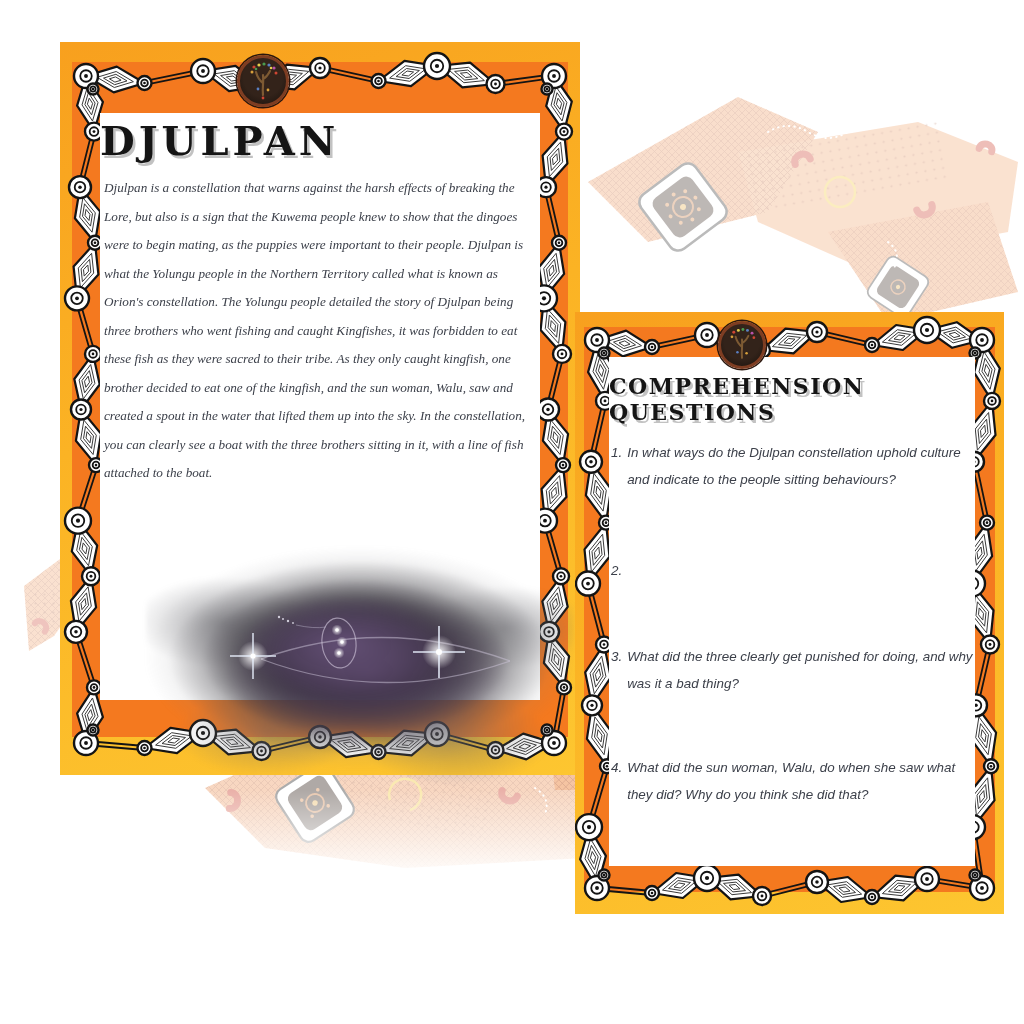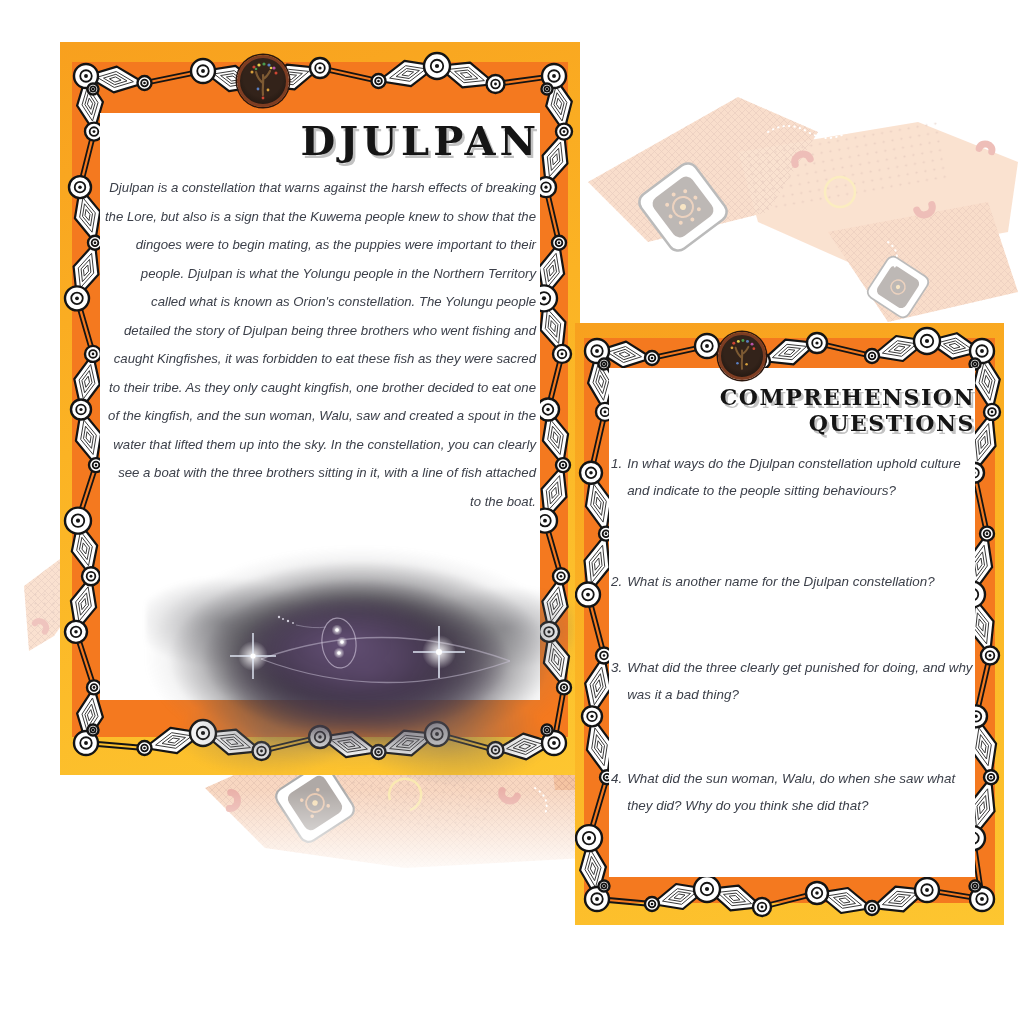--- a/index.html
+++ b/index.html
@@ -3,46 +3,46 @@
 <meta charset="utf-8">
 <style>
   html,body{margin:0;padding:0;background:#ffffff;}
   .canvas{position:relative;width:1024px;height:1024px;background:#ffffff;overflow:hidden;
           font-family:"Liberation Sans",sans-serif;}
 
   svg.bg-art{position:absolute;inset:0;width:1024px;height:1024px;pointer-events:none;}
 
   .sheet{position:absolute;background:linear-gradient(160deg,#F8A01E 0%,#FBB324 45%,#FDC630 100%);}
   .sheet-left{left:60px;top:42px;width:520px;height:733px;}
-  .sheet-right{left:575px;top:323px;width:429px;height:602px;}
+  .sheet-right{left:575px;top:312px;width:429px;height:602px;}
 
   .band-inner{position:absolute;background:#F4791F;}
   .sheet-left  .band-inner{left:12px;right:12px;top:20px;bottom:38px;}
   .sheet-right .band-inner{left:9px;right:9px;top:15px;bottom:22px;}
 
   .content{position:absolute;background:#ffffff;}
   .sheet-left  .content{left:40px;right:40px;top:71px;bottom:75px;}
   .sheet-right .content{left:34px;right:29px;top:45px;bottom:48px;}
 
   svg.chain{position:absolute;inset:0;width:100%;height:100%;pointer-events:none;}
 
   .logo{position:absolute;left:39%;transform:translateX(-50%);width:52px;height:52px;border-radius:50%;
         background:radial-gradient(circle at 50% 42%,#33231a 55%,#17100b 100%);
         border:3px solid #7e3d22;box-sizing:border-box;box-shadow:0 0 0 1.5px #2a160d;z-index:3;}
   .sheet-left  .logo{top:13px;}
   .sheet-right .logo{top:9px;width:48px;height:48px;}
   .logo svg{width:100%;height:100%;}
 
-  .title{font-family:"DejaVu Serif",serif;font-weight:bold;text-align:right;color:#151515;
+  .title{font-family:"DejaVu Serif",serif;font-weight:bold;text-align:left;color:#151515;
          text-shadow:2.5px 2.5px 0 #c2c2c2;letter-spacing:4px;margin:0;}
   .sheet-left  .title{font-size:40px;margin-top:4px;}
   .sheet-right .title{font-size:22px;letter-spacing:1.5px;margin-top:16px;}
 
   .hand{font-family:"Liberation Sans",sans-serif;font-style:italic;color:#3c404a;}
-  .body-text{font-size:13.2px;line-height:28.5px;text-align:right;margin:10px 4px 16px;}
+  .body-text{font-size:13.2px;line-height:28.5px;text-align:left;margin:10px 4px 16px;font-family:Liberation Serif, serif;}
 
   .question{display:flex;font-size:13.4px;line-height:27px;margin:0 2px;}
   .qnum{margin-right:5px;white-space:nowrap;}
   .q1{margin-top:14px;margin-bottom:64px;}
   .q2{margin-bottom:59px;}
   .q3{margin-bottom:57px;}
 
   .nebula{position:absolute;left:46px;top:418px;width:428px;height:254px;}
   .nebula .cloud{position:absolute;inset:0;filter:blur(2px);
     background:
@@ -701,21 +701,20 @@
 
     <div class="content">
       <h1 class="title">COMPREHENSION QUESTIONS</h1>
 
       <div class="question hand q1">
         <span class="qnum">1.</span>
         <span class="qtext">In what ways do the Djulpan constellation uphold culture and indicate to the people sitting behaviours?</span>
       </div>
       <div class="question hand q2">
         <span class="qnum">2.</span>
-        <span class="qtext">What is another name for the Djulpan constellation?</span>
       </div>
       <div class="question hand q3">
         <span class="qnum">3.</span>
         <span class="qtext">What did the three clearly get punished for doing, and why was it a bad thing?</span>
       </div>
       <div class="question hand q4">
         <span class="qnum">4.</span>
         <span class="qtext">What did the sun woman, Walu, do when she saw what they did? Why do you think she did that?</span>
       </div>
     </div>

